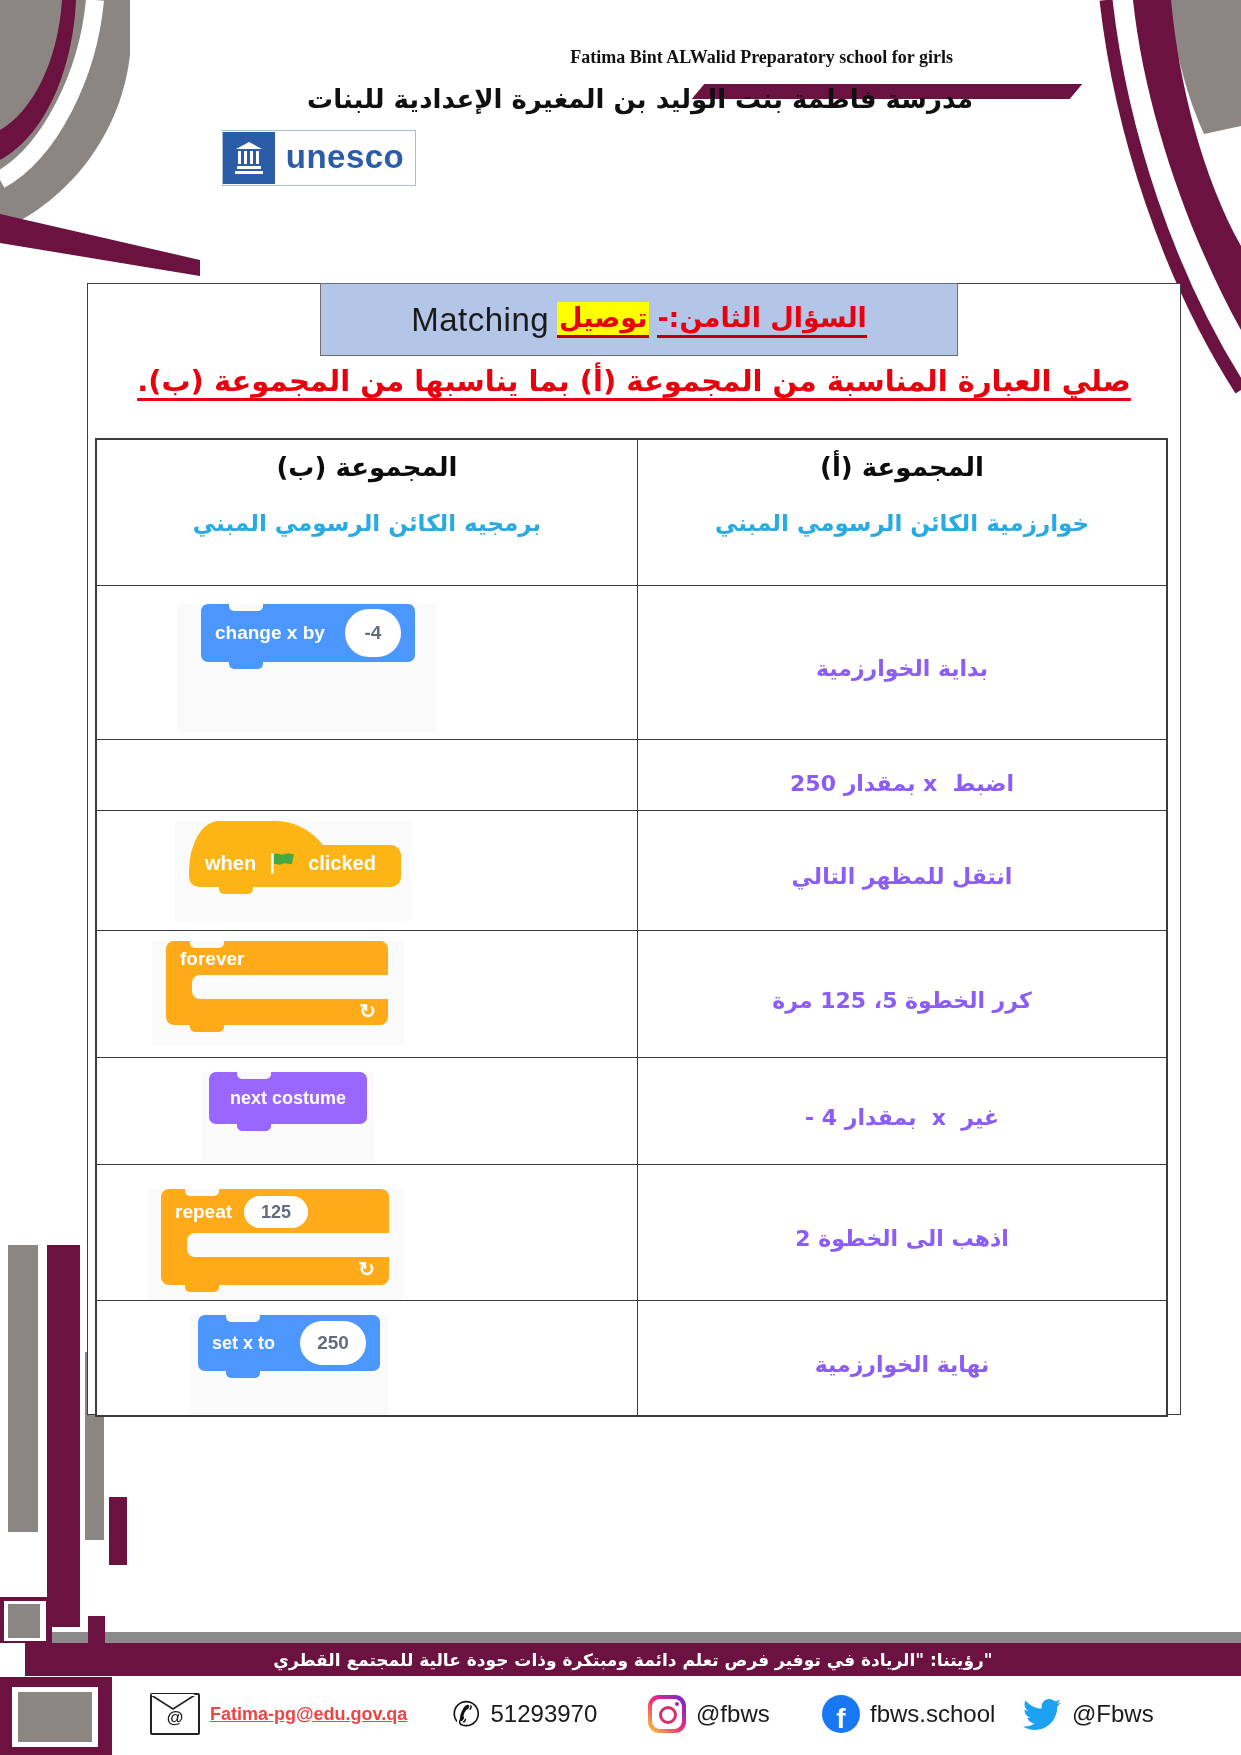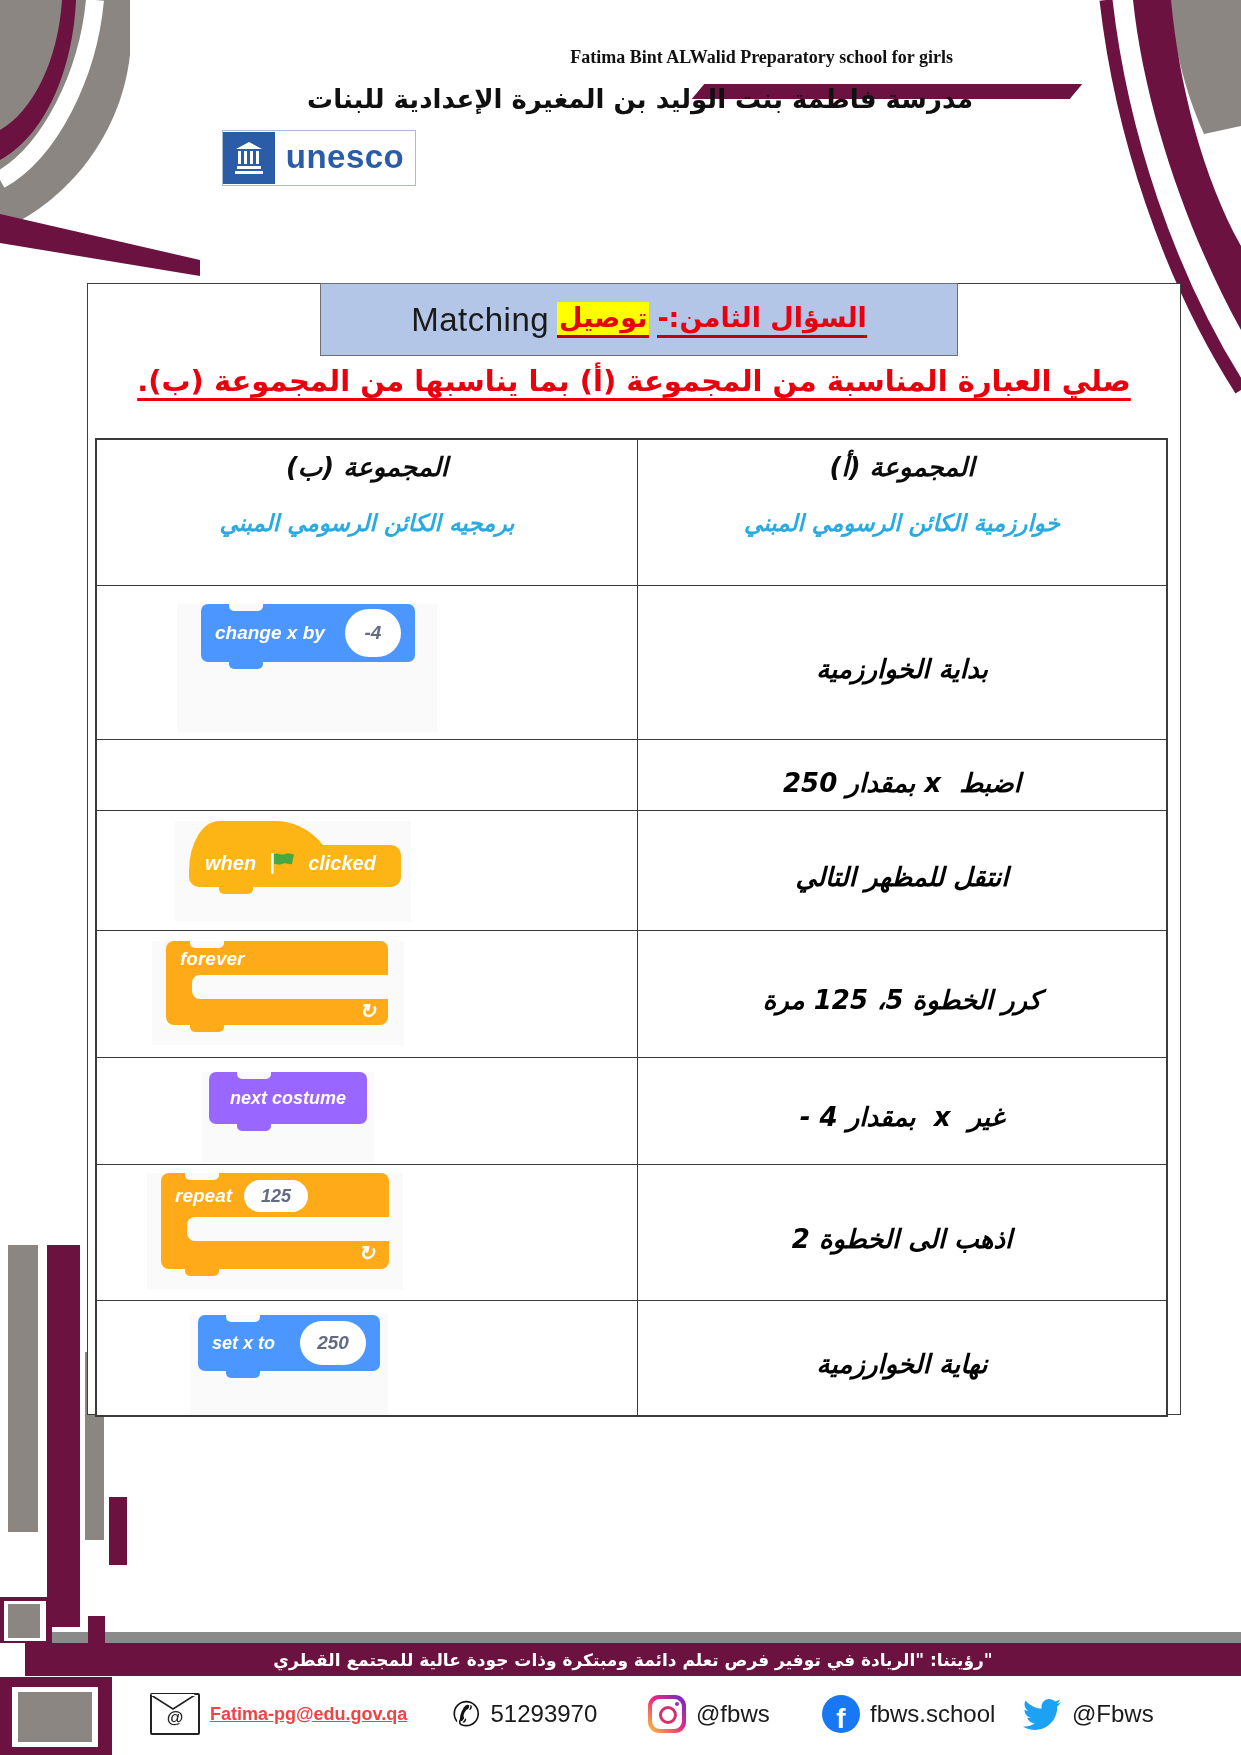--- a/index.html
+++ b/index.html
@@ -31,30 +31,30 @@
          background:#FFFF00;border-bottom:3px solid #C00000;padding:0 2px 2px 2px;}
   .qtype-en{color:#1a1a1a;font-size:33px;font-weight:500;letter-spacing:.5px;}
   .qinstr{position:absolute;left:0;top:80px;width:100%;text-align:center;direction:rtl;
           color:#E8000D;font-family:"DejaVu Sans",sans-serif;font-weight:bold;font-size:29px;
           text-decoration:underline;text-decoration-thickness:2.5px;text-underline-offset:7px;}
   
   .qtable{position:absolute;left:95px;top:438px;width:1073px;display:grid;
           grid-template-columns:540px 529px;
           grid-template-rows:145px 154px 71px 120px 127px 107px 136px 115px;
           border:2px solid #3b3b3b;box-sizing:border-box;background:#fff;z-index:3;}
-  .cell{border-top:1.5px solid #3b3b3b;box-sizing:border-box;overflow:hidden;font-style:italic;}
+  .cell{border-top:1.5px solid #3b3b3b;box-sizing:border-box;overflow:hidden;}
   .cell.c2{border-left:1.5px solid #3b3b3b;align-items:center;}
   .cell.r0{border-top:none;}
   .hcell{display:flex;flex-direction:column;align-items:center;}
   .htitle{font-family:"DejaVu Sans",sans-serif;font-weight:bold;font-size:26px;color:#0c0c0c;
           margin-top:12px;direction:rtl;}
   .hsub{font-family:"DejaVu Sans",sans-serif;font-weight:bold;font-size:23px;color:#29ABE2;
         margin-top:28px;direction:rtl;}
   .acell{display:flex;justify-content:center;align-items:flex-start;}
-  .atext{font-family:"DejaVu Sans",sans-serif;font-weight:bold;font-size:26px;color:#000000;
+  .atext{font-family:"DejaVu Sans",sans-serif;font-weight:bold;font-size:22px;color:#8b5cf6;
          direction:rtl;margin-top:12px;white-space:pre;}
   .acell.mid .atext{margin-top:16px;}
   
   .imgbox{background:#fafafa;position:relative;}
   .sblock{position:relative;display:flex;align-items:center;gap:12px;color:#fff;
           font-weight:bold;border-radius:7px;padding:0 14px;box-sizing:border-box;}
   .blue{background:#4C97FF;justify-content:space-between;} .purple{background:#9966FF;}
   .orange{background:#FFAB19;}
   .notch{position:absolute;top:0;left:28px;width:34px;height:7px;background:#fafafa;
          border-radius:0 0 5px 5px;}
@@ -232,21 +232,21 @@
           <span>next costume</span>
           <span class="tab purple"></span>
         </div>
       </div>
     </div>
     <div class="cell c2 acell">
       <div class="atext">غير  x  بمقدار 4 -</div>
     </div>
 
     <div class="cell">
-      <div class="imgbox" style="width:256px;height:116px;margin:8px 0 0 50px;">
+      <div class="imgbox" style="width:256px;height:116px;margin:24px 0 0 50px;">
         <div class="cblock orange" style="width:228px;height:96px;margin:8px 0 0 14px;">
           <span class="notch" style="left:24px;"></span>
           <div class="clabel">
             <span>repeat</span>
             <span class="oval" style="width:64px;height:32px;font-size:18px;">125</span>
           </div>
           <div class="mouth" style="top:44px;height:24px;"></div>
           <span class="carrow" style="right:14px;bottom:4px;">↻</span>
           <span class="tab orange" style="left:24px;"></span>
         </div>

